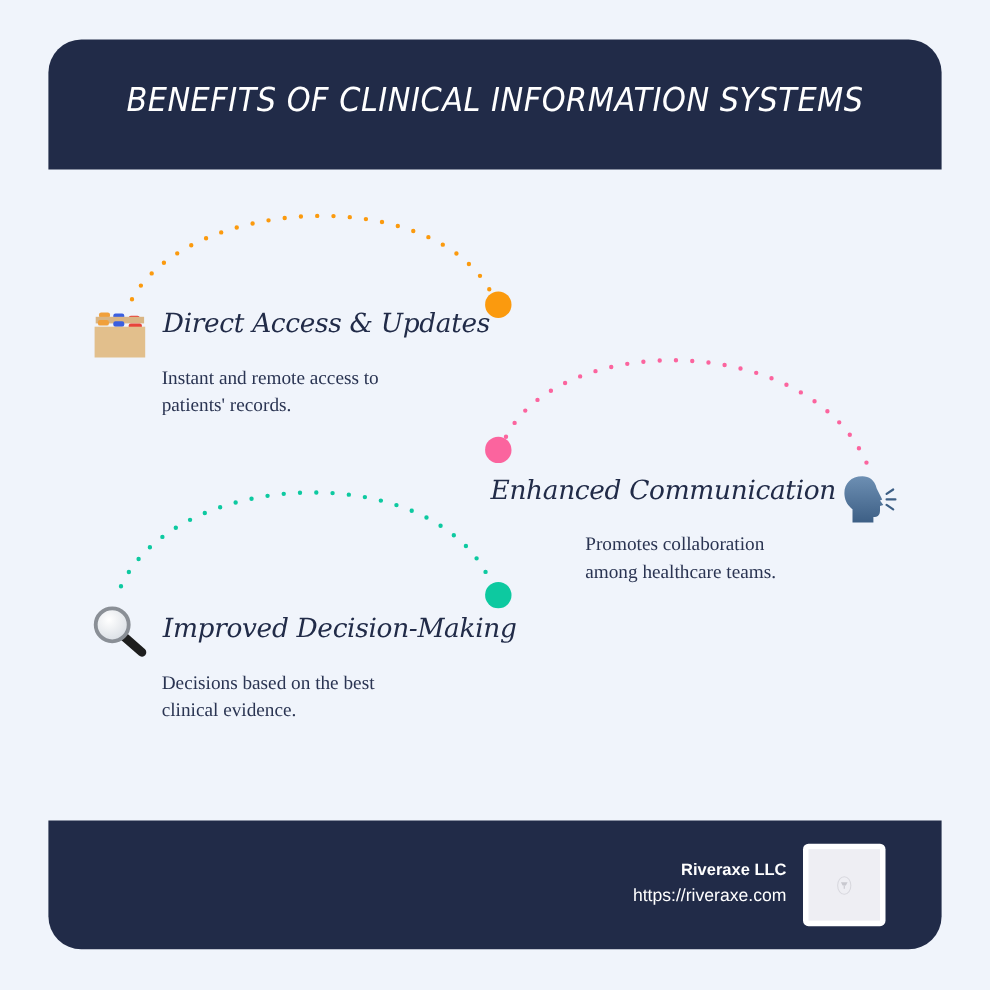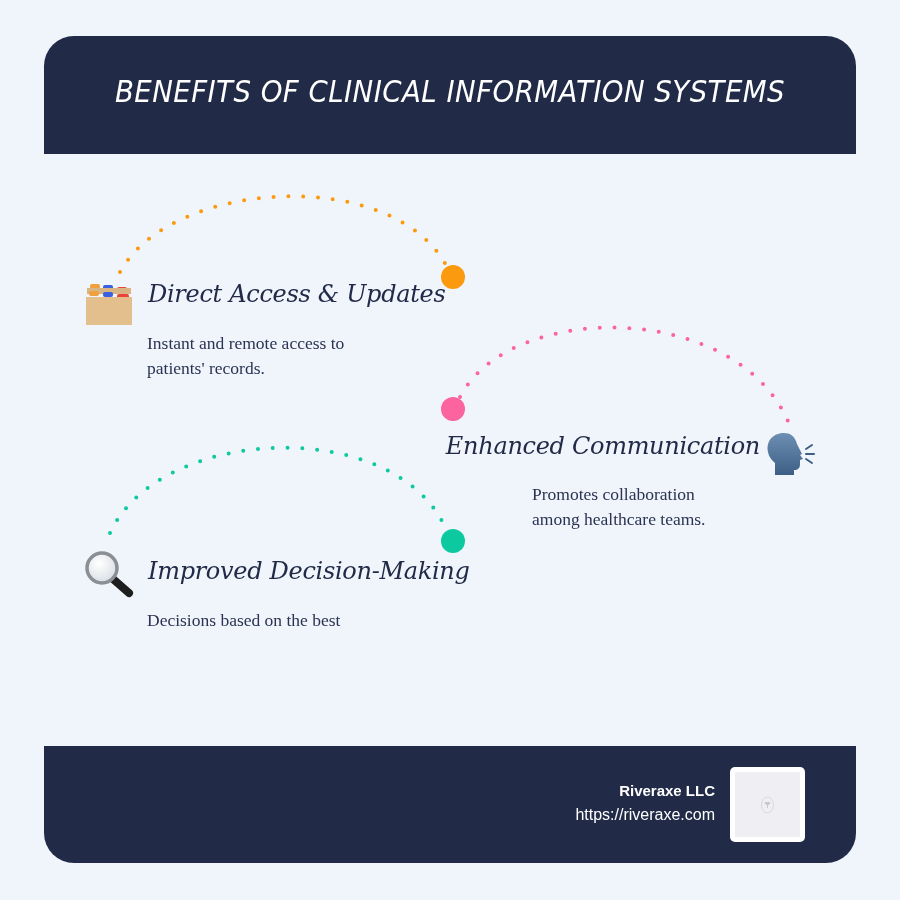--- a/index.html
+++ b/index.html
@@ -184,20 +184,21 @@
         <stop offset="1" stop-color="#d8dde3"></stop>
       </radialGradient>
     </defs>
     <line x1="30" y1="30" x2="46" y2="44" stroke="#1e1e1e" stroke-width="8" stroke-linecap="round"></line>
     <circle cx="19" cy="19" r="15" fill="url(#lensGrad)" stroke="#8a8f96" stroke-width="3.5"></circle>
   </svg>
 </div>
 <div class="section-title" style="left:148px; top:557px;">Improved Decision-Making</div>
 <div class="section-desc" style="left:147px; top:608px;">
   <div>Decisions based on the best</div>
+  <div>clinical evidence.</div>
 </div>
 
 <div class="footer">
   <div class="company-name">Riveraxe LLC</div>
   <div class="company-url">https://riveraxe.com</div>
   <div class="logo-box">
     <div class="logo-inner">
       <svg width="65" height="65" viewBox="0 0 65 65">
         <ellipse cx="32.5" cy="33" rx="6" ry="8" fill="none" stroke="#d8d8de" stroke-width="1"></ellipse>
         <path d="M29.5 30 L35.5 30 L34 33 L31 33 Z" fill="#c8c8cf"></path>

